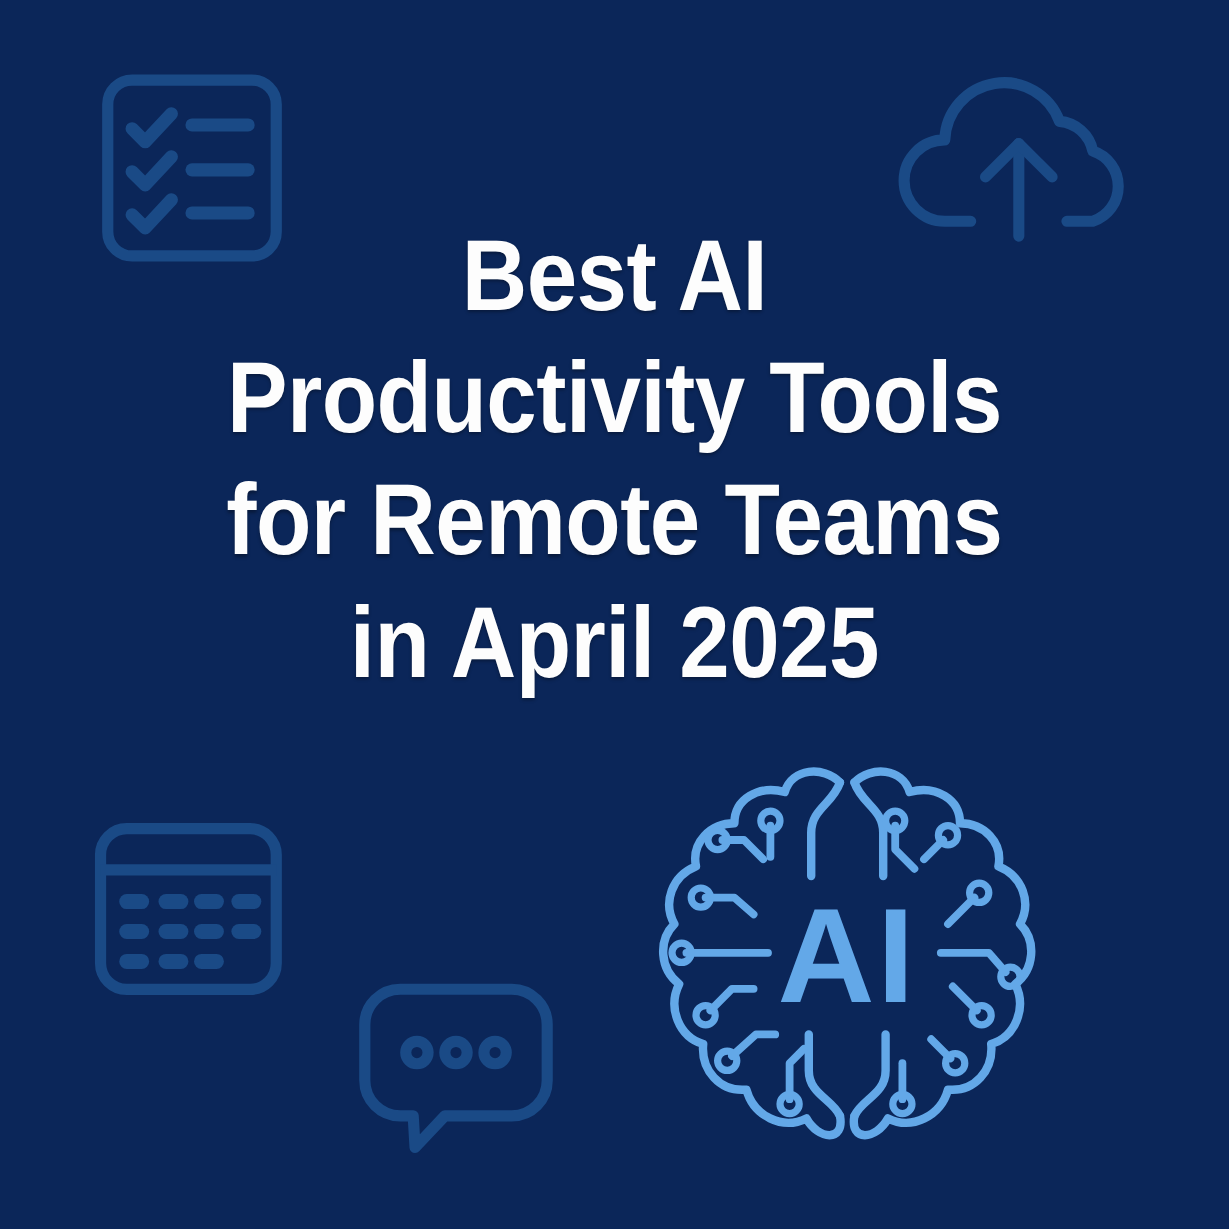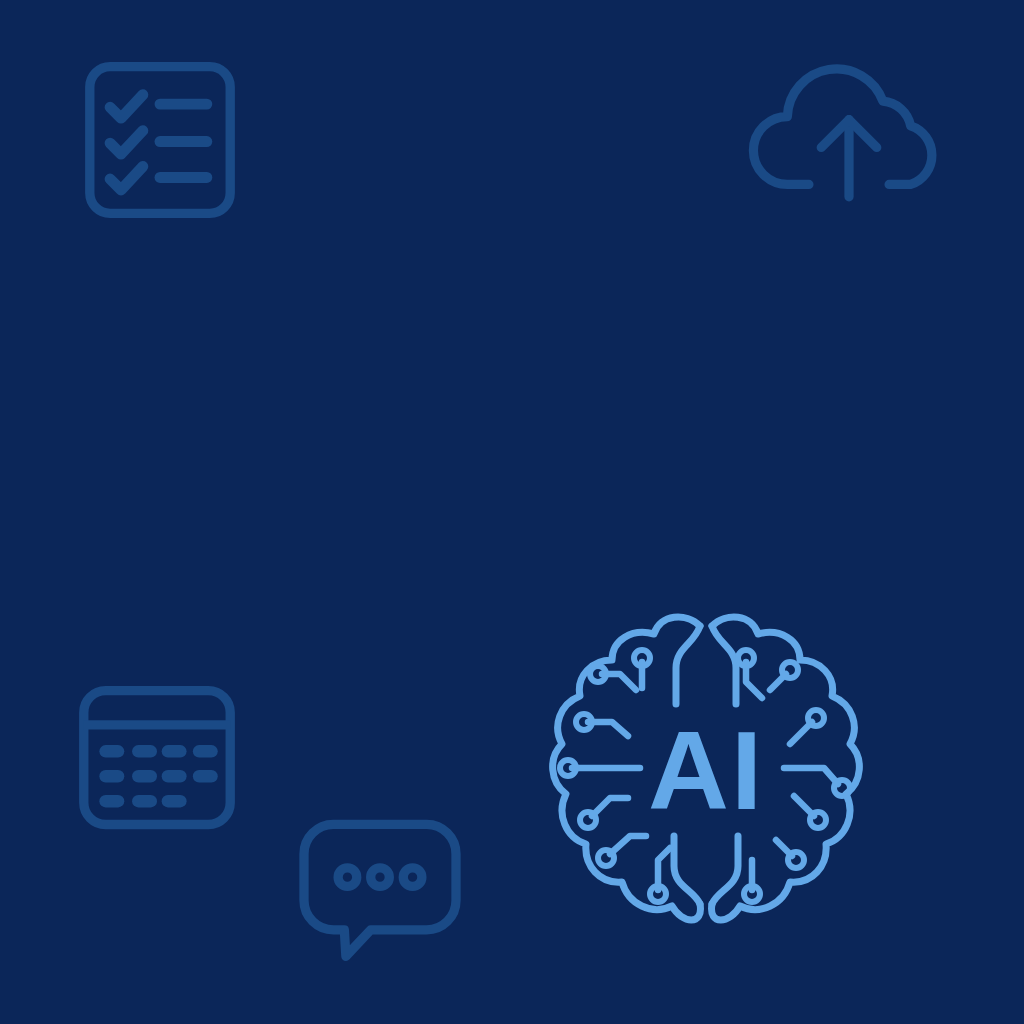--- a/index.html
+++ b/index.html
@@ -45,21 +45,21 @@
     letter-spacing:-0.5px;
     transform:scaleX(0.90);
     transform-origin:center center;
     white-space:nowrap;
     text-shadow:0 2px 3px rgba(0,0,0,0.33);
   }
 
   
   #brain {
     position:absolute;
-    left:536px; top:604px;
+    left:536px; top:630px;
     width:340px; height:344px;
   }
   #brain svg { display:block; width:100%; height:100%; }
   .brain-stroke {
     fill:none;
     stroke:#63a8e8;
     stroke-width:7;
     stroke-linecap:round;
     stroke-linejoin:round;
   }
@@ -132,20 +132,26 @@
   <div class="deco" id="deco-chat">
     <svg viewBox="0 0 108 98" aria-hidden="true">
       <path d="M31 76 H24 A19 19 0 0 1 5 57 V27 A19 19 0 0 1 24 8 H84
                A19 19 0 0 1 103 27 V57 A19 19 0 0 1 84 76 H48 L32 93 Z" fill="none" stroke-width="6" stroke-linecap="round" stroke-linejoin="round"></path>
       <circle cx="33" cy="42" r="6" fill="none" stroke-width="6"></circle>
       <circle cx="54" cy="42" r="6" fill="none" stroke-width="6"></circle>
       <circle cx="75" cy="42" r="6" fill="none" stroke-width="6"></circle>
     </svg>
   </div>
 
+  <div id="headline">
+    <span class="line">Best AI</span>
+    <span class="line">Productivity Tools</span>
+    <span class="line">for Remote Teams</span>
+    <span class="line">in April 2025</span>
+  </div>
 
   <div id="brain">
     <svg viewBox="0 0 340 344" aria-hidden="true">
 
       <path class="brain-stroke" d="M164 22
                C150 8 124 10 118 30
                C96 24 76 36 76 56
                C56 56 40 72 44 92
                C24 100 16 122 26 140
                C12 154 14 178 30 190

